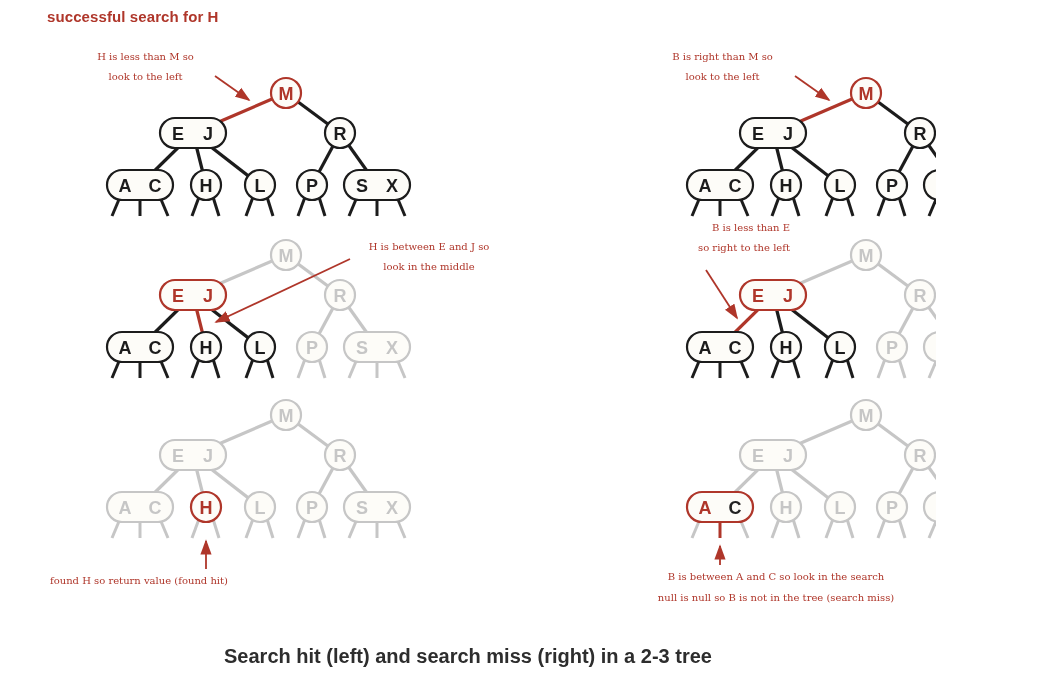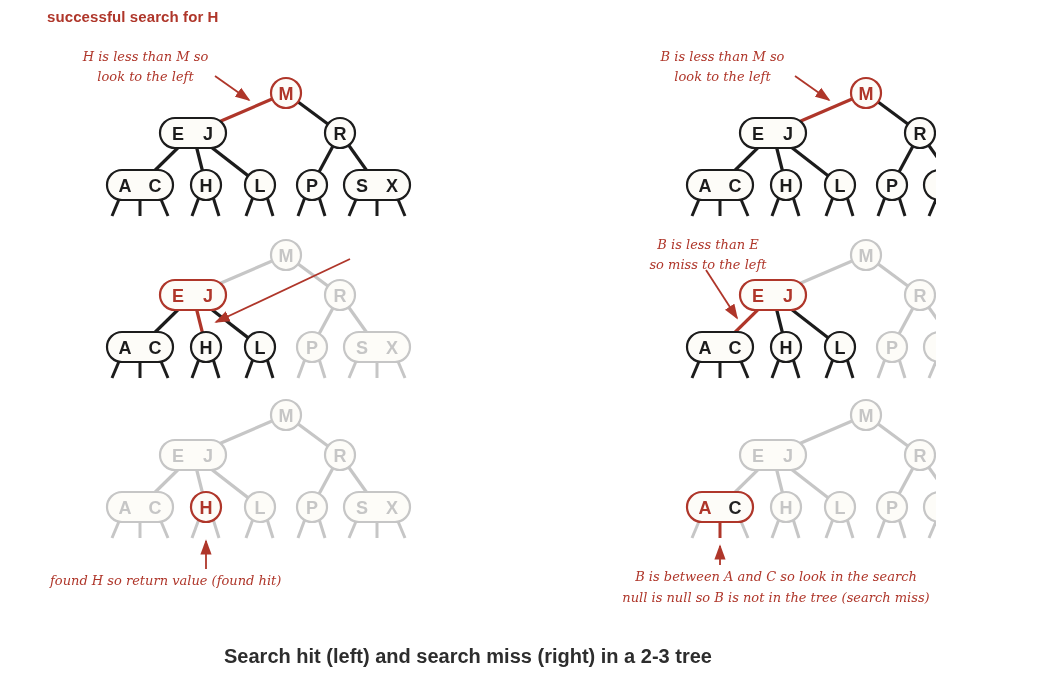--- a/index.html
+++ b/index.html
@@ -11,29 +11,29 @@
     position:relative;width:936px;height:684px;background:#ffffff;
     font-family:"Liberation Sans",sans-serif;overflow:hidden;
   }
   .col-title{
     position:absolute;font-weight:700;font-size:15px;color:var(--red);
     white-space:nowrap;letter-spacing:.1px;
   }
   .title-left{left:47px;top:8px;}
   .title-right{left:573px;top:8px;}
   .note{
-    position:absolute;font-family:"DejaVu Serif",serif;font-style:italic;
-    font-size:13px;line-height:19.5px;color:var(--red);text-align:center;
+    position:absolute;font-family:"DejaVu Serif",serif;
+    font-size:10px;line-height:19.5px;color:var(--red);text-align:center;
   }
   .note span{display:block;}
   .n-l1{left:58px;top:47px;width:175px;}
   .n-l2{left:326px;top:237px;width:206px;}
   .n-l3{left:50px;top:571px;width:340px;text-align:left;}
   .n-r1{left:635px;top:47px;width:175px;}
-  .n-r2{left:626px;top:235px;width:164px;}
+  .n-r2{left:626px;top:218px;width:164px;text-align:right;}
   .n-r3{left:583px;top:567px;width:386px;line-height:20.5px;}
   svg.tree{position:absolute;overflow:visible;}
   .t-l1{left:60px;top:70px;}
   .t-l2{left:60px;top:232px;}
   .t-l3{left:60px;top:392px;}
   .t-r1{left:640px;top:70px;}
   .t-r2{left:640px;top:232px;}
   .t-r3{left:640px;top:392px;}
   svg.overlay{position:absolute;left:0;top:0;pointer-events:none;}
   .overlay line{stroke:var(--red);stroke-width:1.8;}
@@ -50,31 +50,35 @@
 <body>
 
 <div class="page">
 
   <div class="col-title title-left">successful search for H</div>
 
   <div class="note n-l1">
     <span>H is less than M so</span>
     <span>look to the left</span>
   </div>
+  <div class="note n-l2">
+    <span>H is between E and J so</span>
+    <span>look in the middle</span>
+  </div>
   <div class="note n-l3">
     <span>found H so return value (found hit)</span>
   </div>
 
   <div class="note n-r1">
-    <span>B is less than M so</span>
+    <span>B is right than M so</span>
     <span>look to the left</span>
   </div>
   <div class="note n-r2">
     <span>B is less than E</span>
-    <span>so miss to the left</span>
+    <span>so right to the left</span>
   </div>
   <div class="note n-r3">
     <span>B is between A and C so look in the search</span>
     <span>null is null so B is not in the tree (search miss)</span>
   </div>
 
   <svg class="tree t-l1" width="420" height="150" viewBox="0 0 420 150">
       <line x1="226" y1="23" x2="133" y2="63" stroke="#af362a" stroke-width="3.2"></line>
       <line x1="226" y1="23" x2="280" y2="63" stroke="#1c1c1c" stroke-width="3.2"></line>
       <line x1="133" y1="63" x2="80" y2="115" stroke="#1c1c1c" stroke-width="3.2"></line>

